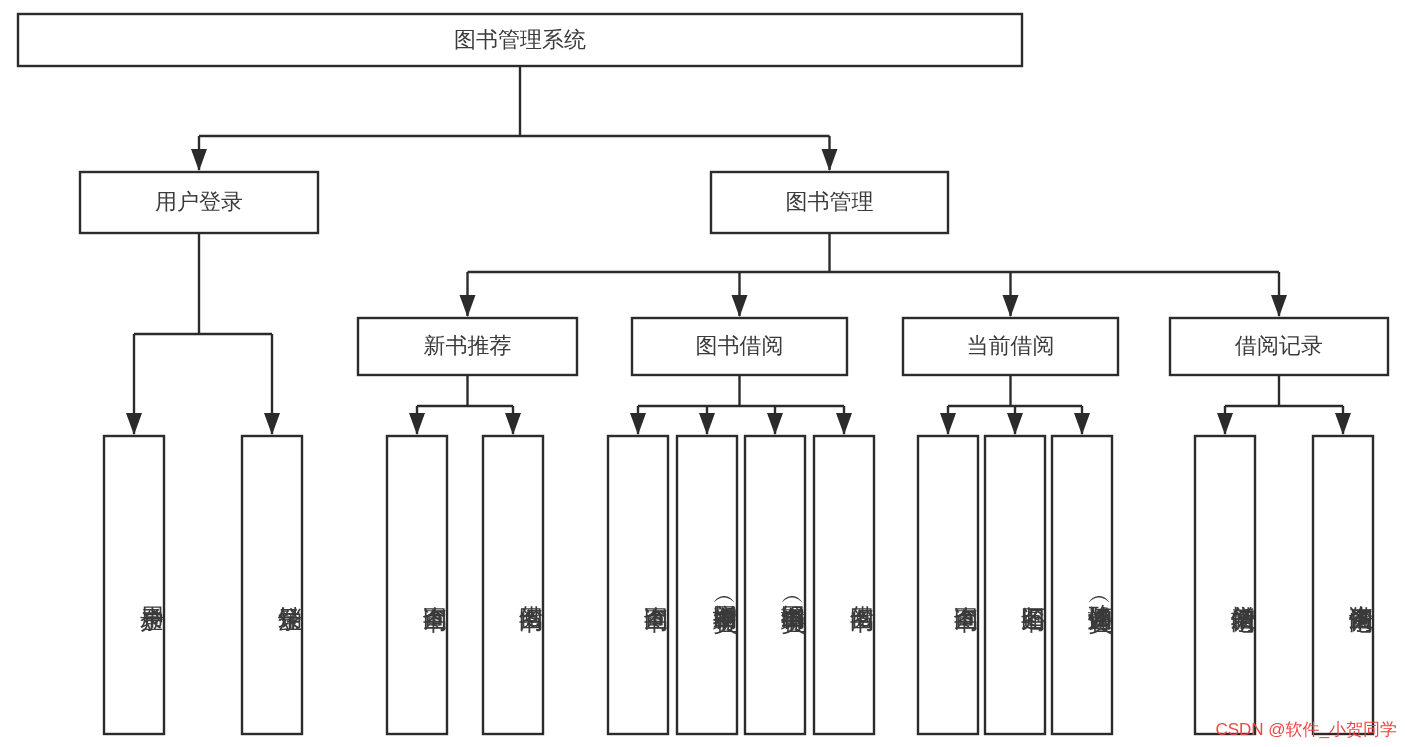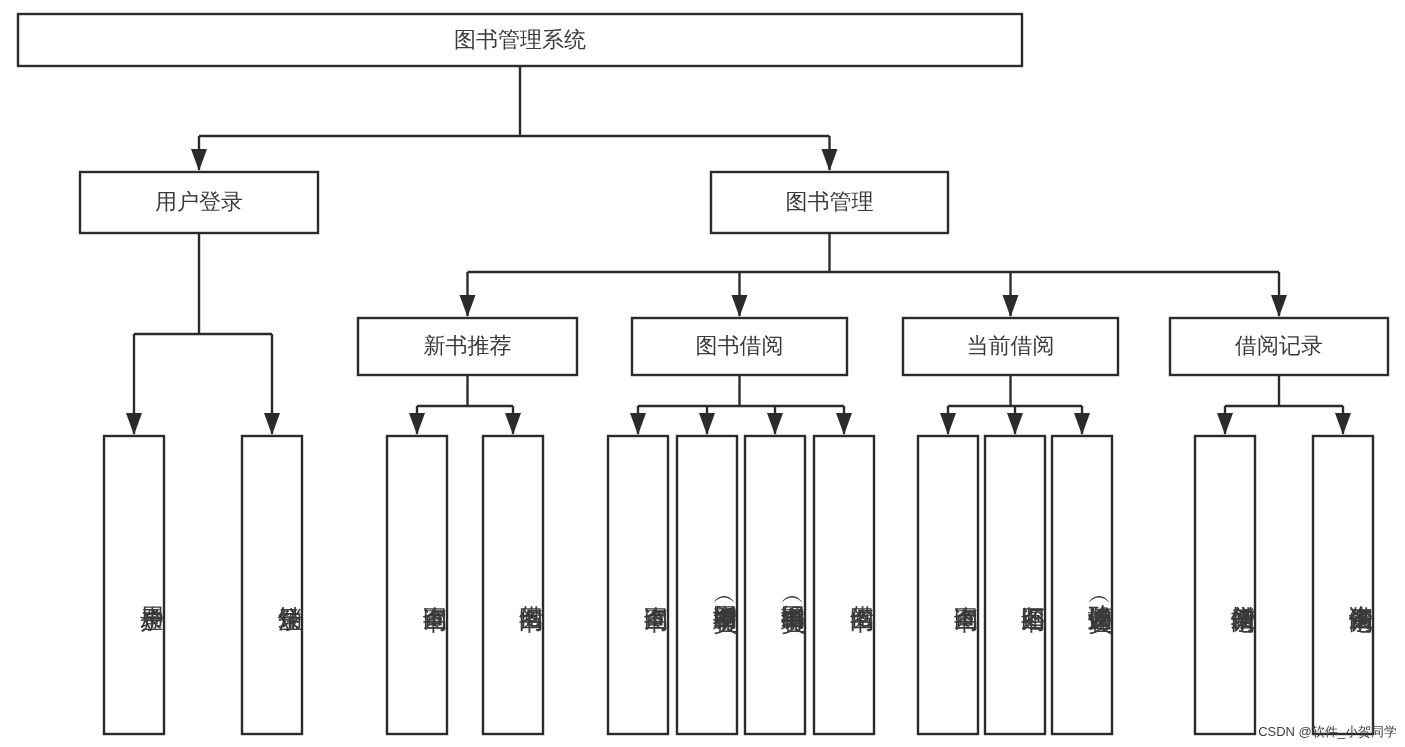--- a/index.html
+++ b/index.html
@@ -60,22 +60,22 @@
     font-size: 24px;
     line-height: 1.02;
     letter-spacing: 1px;
     white-space: nowrap;
     pointer-events: none;
   }
   .watermark {
     position: absolute;
     right: 8px;
     bottom: 6px;
-    color: #404040;
-    font-size: 13px;
+    color: #ef4444;
+    font-size: 17px;
     font-family: "Liberation Sans", "DejaVu Sans", sans-serif;
     white-space: nowrap;
     pointer-events: none;
   }
 </style>
 </head>
 <body>
 
 <div id="diagram-root">
   <svg class="diagram" viewBox="0 0 1405 747">

